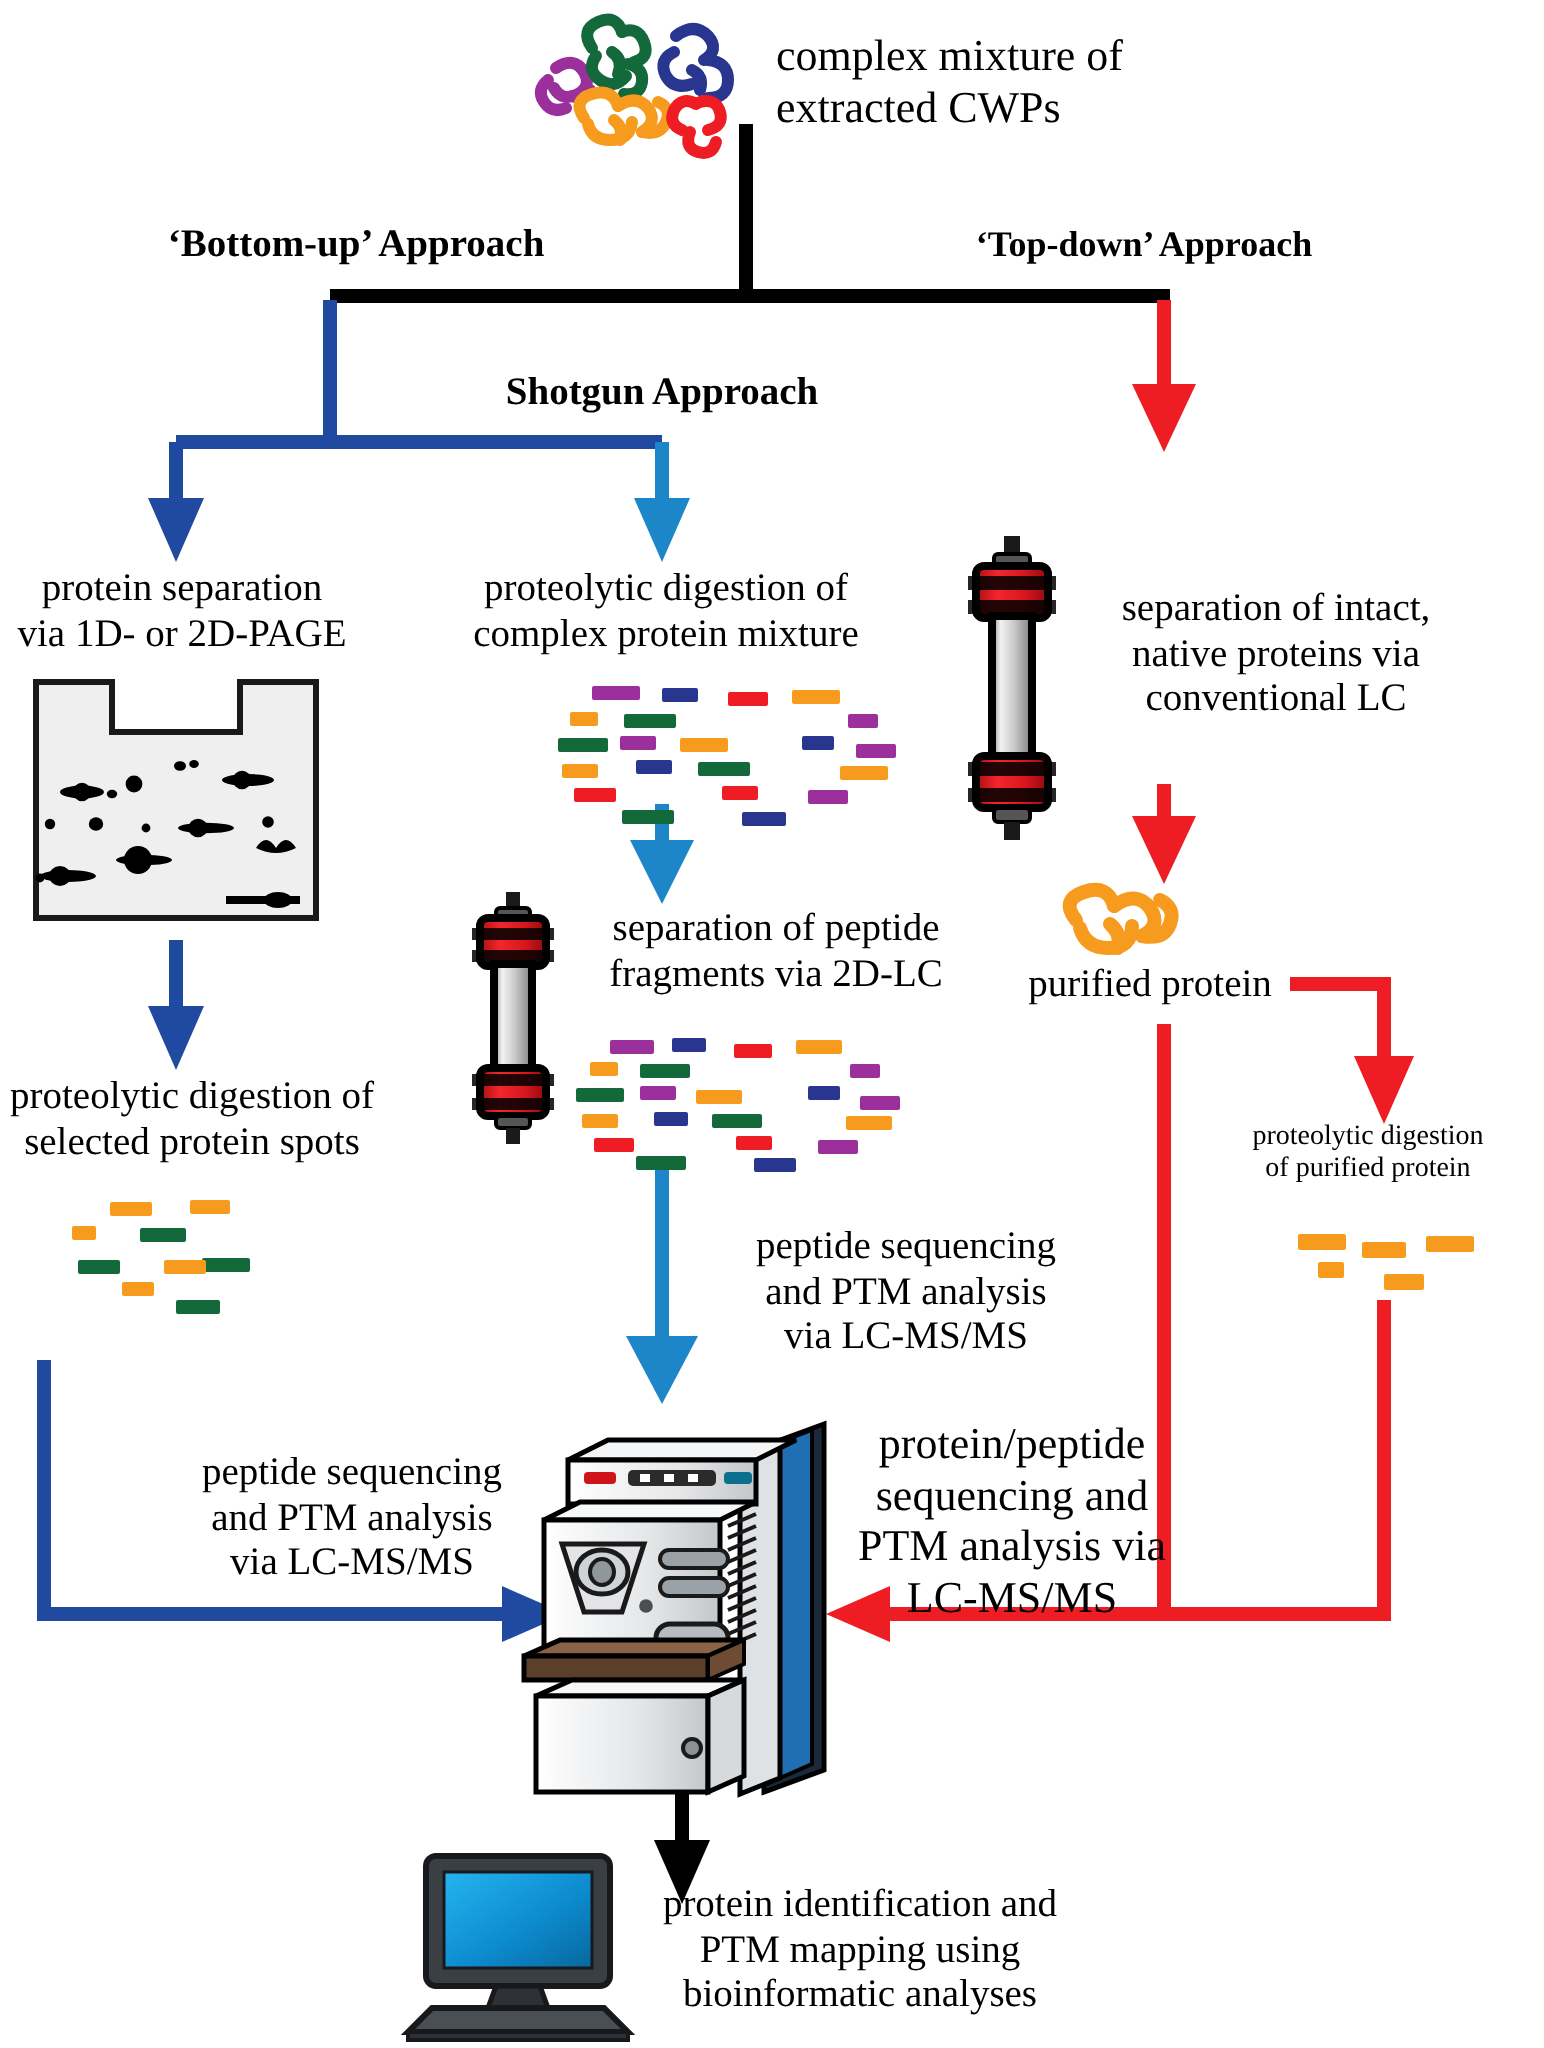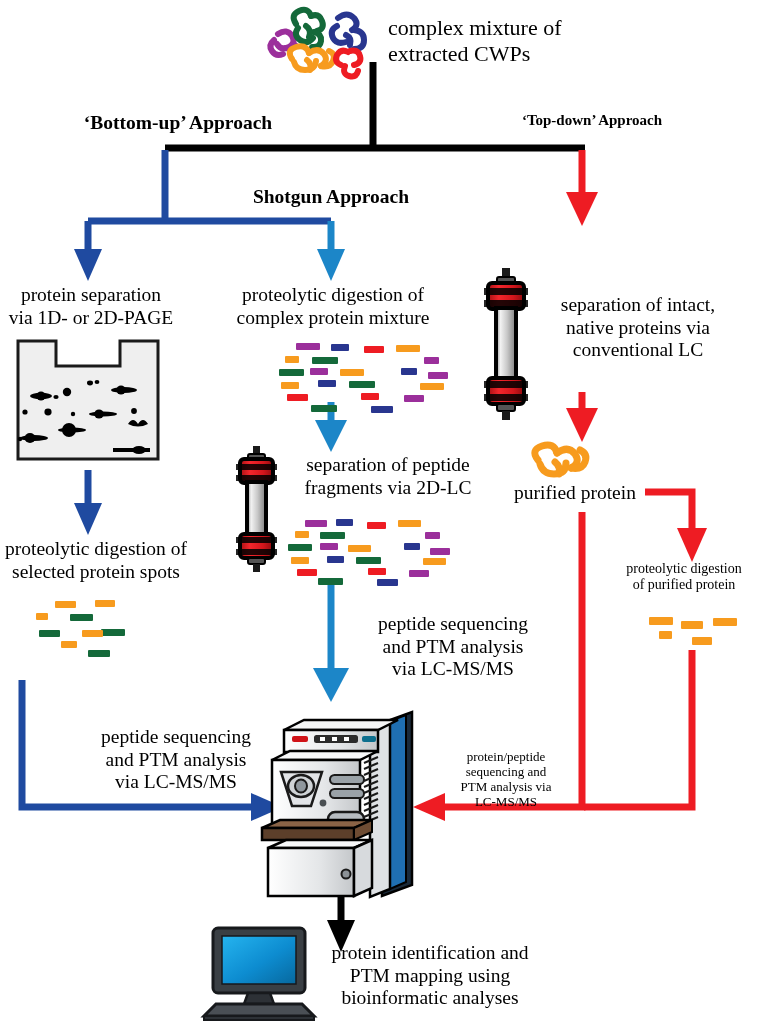--- a/index.html
+++ b/index.html
@@ -334,21 +334,21 @@
       <path d="M216 1004 L302 1004 L314 1016 L204 1016 Z" fill="#4a4f55" stroke="#17191c" stroke-width="3"></path>
       <path d="M204 1016 L314 1016 L314 1020 L204 1020 Z" fill="#2d3136" stroke="#17191c" stroke-width="2"></path>
     </g>
   </svg>
 
   <div class="lbl serif" style="left:388px;top:15px;width:250px;font-size:22px;text-align:left;">complex mixture of
 extracted CWPs</div>
 
   <div class="lbl bold" style="left:48px;top:112px;width:260px;font-size:19.5px;">‘Bottom-up’ Approach</div>
 
-  <div class="lbl bold" style="left:462px;top:112px;width:260px;font-size:15px;">‘Top-down’ Approach</div>
+  <div class="lbl bold" style="left:442px;top:112px;width:260px;font-size:18px;">‘Top-down’ Approach</div>
 
   <div class="lbl bold" style="left:206px;top:186px;width:250px;font-size:19.5px;">Shotgun Approach</div>
 
   <div class="lbl serif" style="left:-2px;top:284px;width:186px;font-size:19.5px;">protein separation
 via 1D- or 2D-PAGE</div>
 
   <div class="lbl serif" style="left:220px;top:284px;width:226px;font-size:19.5px;">proteolytic digestion of
 complex protein mixture</div>
 
   <div class="lbl serif" style="left:538px;top:294px;width:200px;font-size:19.5px;">separation of intact,
@@ -367,21 +367,21 @@
 of purified protein</div>
 
   <div class="lbl serif" style="left:356px;top:613px;width:194px;font-size:19.5px;">peptide sequencing
 and PTM analysis
 via LC-MS/MS</div>
 
   <div class="lbl serif" style="left:82px;top:726px;width:188px;font-size:19.5px;">peptide sequencing
 and PTM analysis
 via LC-MS/MS</div>
 
-  <div class="lbl serif" style="left:428px;top:709px;width:156px;font-size:13px;margin-top:40px;">protein/peptide
+  <div class="lbl serif" style="left:428px;top:709px;width:156px;font-size:22px;">protein/peptide
 sequencing and
 PTM analysis via
 LC-MS/MS</div>
 
   <div class="lbl serif" style="left:308px;top:942px;width:244px;font-size:19.5px;">protein identification and
 PTM mapping using
 bioinformatic analyses</div>
 
 </div>
 

